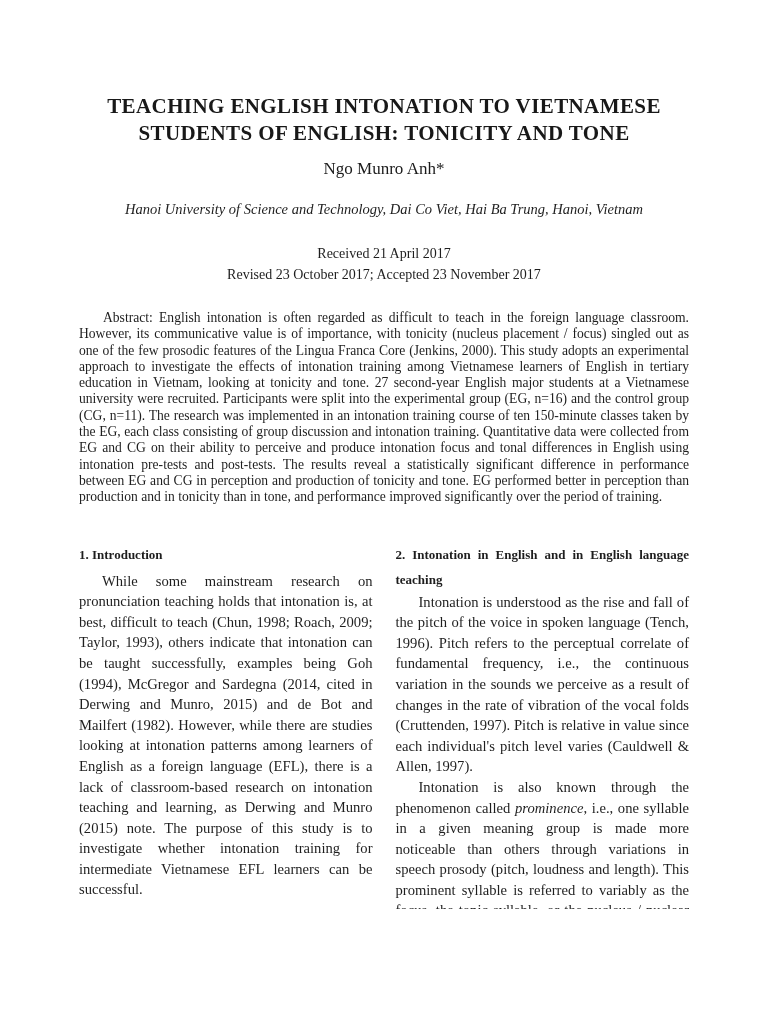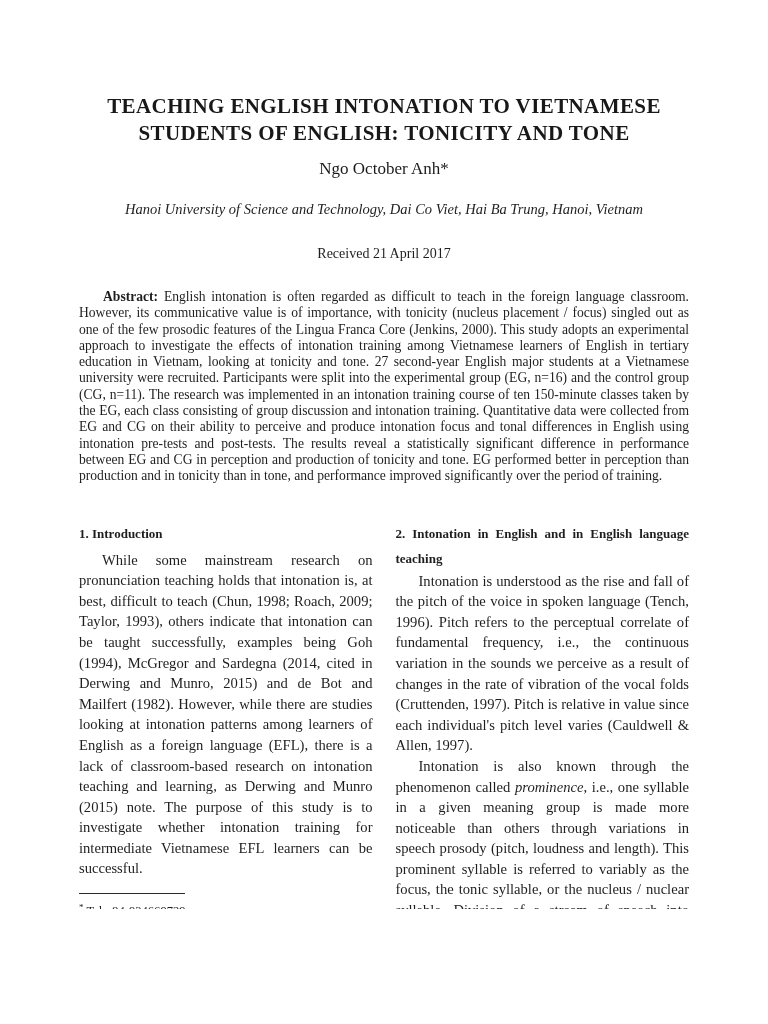--- a/index.html
+++ b/index.html
@@ -44,21 +44,21 @@
     margin-top: 25px;
     line-height: 21px;
   }
   .abstract {
     margin-top: 25px;
     font-size: 13.6px;
     line-height: 16.3px;
     text-align: justify;
     text-indent: 24px;
   }
-  .abstract .label { font-weight: bold; margin-top: 28px; }
+  .abstract .label { font-weight: normal; margin-top: 28px; }
   .keywords {
     margin-top: 9px;
     font-size: 13.6px;
     text-indent: 24px;
   }
   .keywords .label { font-style: italic; }
   .columns {
     display: flex;
     gap: 23px;
     margin-top: 36px;
@@ -103,26 +103,27 @@
 </head>
 <body>
 
 <div class="page">
 
   <div class="paper-title">
     <div>TEACHING ENGLISH INTONATION TO VIETNAMESE</div>
     <div>STUDENTS OF ENGLISH: TONICITY AND TONE</div>
   </div>
 
-  <div class="author">Ngo October Anh*</div>
+  <div class="author">Ngo Munro Anh*</div>
 
   <div class="affiliation">Hanoi University of Science and Technology, Dai Co Viet, Hai Ba Trung, Hanoi, Vietnam</div>
 
   <div class="dates">
     <div>Received 21 April 2017</div>
+    <div>Revised 23 October 2017; Accepted 23 November 2017</div>
   </div>
 
   <div class="abstract"><span class="label">Abstract:</span><span> English intonation is often regarded as difficult to teach in the foreign language classroom. However, its communicative value is of importance, with tonicity (nucleus placement / focus) singled out as one of the few prosodic features of the Lingua Franca Core (Jenkins, 2000).  This study adopts an experimental approach to investigate the effects of intonation training among Vietnamese learners of English in tertiary education in Vietnam, looking at tonicity and tone. 27 second-year English major students at a Vietnamese university were recruited. Participants were split into the experimental group (EG, n=16) and the control group (CG, n=11).  The research was implemented in an intonation training course of ten 150-minute classes taken by the EG, each class consisting of group discussion and intonation training. Quantitative data were collected from EG and CG on their ability to perceive and produce intonation focus and tonal differences in English using intonation pre-tests and post-tests. The results reveal a statistically significant difference in performance between EG and CG in perception and production of tonicity and tone. EG performed better in perception than production and in tonicity than in tone, and performance improved significantly over the period of training.</span></div>
 
 
   <div class="columns">
 
     <div class="col left-col">
       <div class="col-heading">1. Introduction</div>
       <p>While some mainstream research on pronunciation teaching holds that intonation is, at best, difficult to teach (Chun, 1998; Roach, 2009; Taylor, 1993), others indicate that intonation can be taught successfully, examples being Goh (1994), McGregor and Sardegna (2014, cited in Derwing and Munro, 2015) and de Bot and Mailfert (1982). However, while there are studies looking at intonation patterns among learners of English as a foreign language (EFL), there is a lack of classroom-based research on intonation teaching and learning, as Derwing and Munro (2015) note. The purpose of this study is to investigate whether intonation training for intermediate Vietnamese EFL learners can be successful.</p>

